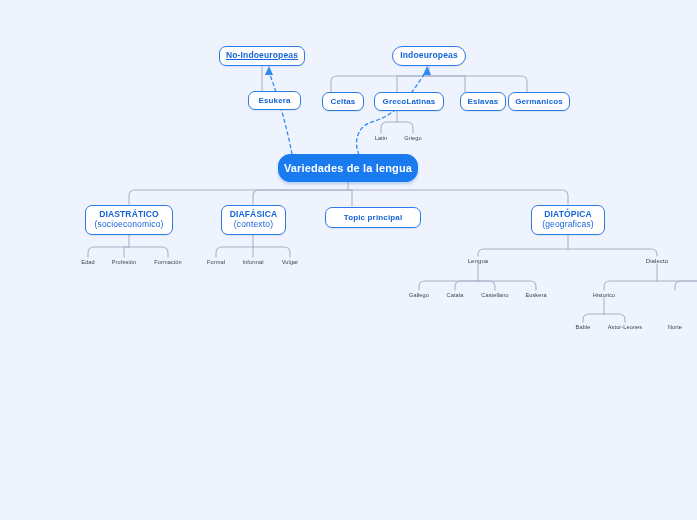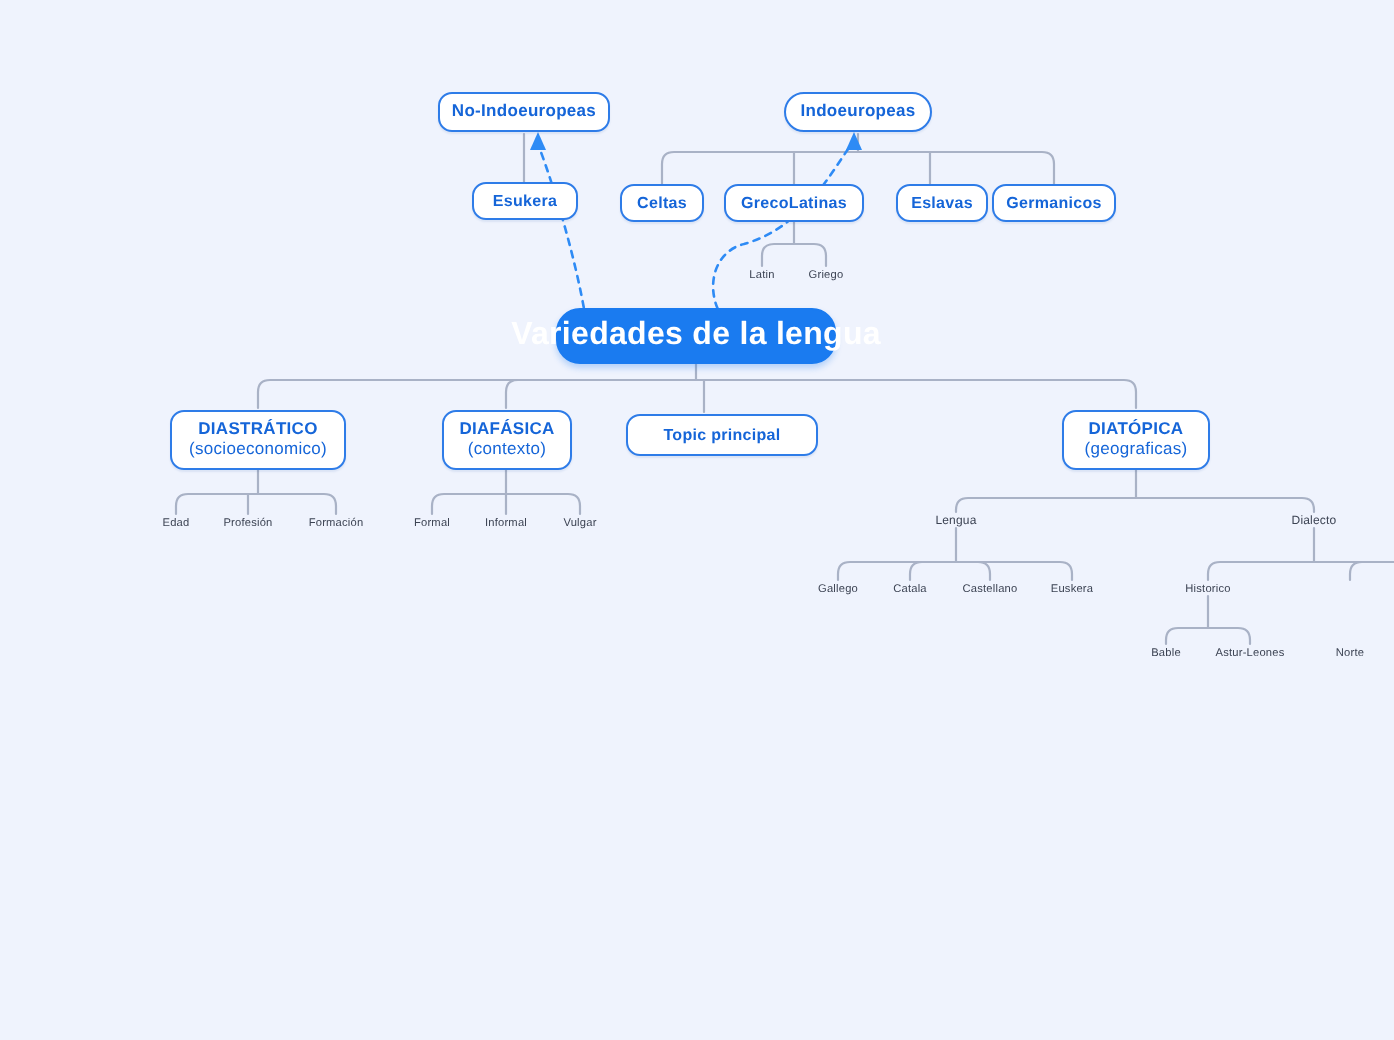--- a/index.html
+++ b/index.html
@@ -24,29 +24,29 @@
     display:flex;
     align-items:center;
     justify-content:center;
     text-align:center;
     letter-spacing:.15px;
     line-height:1.15;
     box-shadow:0 1px 1px rgba(40,90,170,.10);
     white-space:nowrap;
   }
   .node.lvl1{font-size:8.5px;height:20px;padding:0 9px;}
-  .node.lvl2{font-size:8px;height:19px;padding:0 9px;}
+  .node.lvl2{font-size:8px;height:19px;padding:0 9px;margin-left:12px;}
   .node.cat{font-size:8.5px;height:30px;padding:0 9px;white-space:normal;flex-direction:column;}
   .node.cat .l2{font-weight:normal;}
 
   .node.center{
     background:#1a7bf0;
     border-color:#1a7bf0;
     color:#ffffff;
-    font-size:16px;
+    font-size:11px;
     height:28px;
     padding:0 16px;
     border-radius:12px;
     box-shadow:0 2px 3px rgba(26,123,240,.28);
   }
 
   .leaf{
     position:absolute;
     font-size:5.6px;
     color:#3c4353;
@@ -116,21 +116,21 @@
     <g fill="none" stroke="#2e8bf5" stroke-width="1.3" stroke-dasharray="3.2 3.2" stroke-linecap="round">
       <path d="M293,160 C288,130 278,96 269,72"></path>
       <path d="M362,160 C352,146 356,126 372,122 C386,118 398,110 412,92 C418,84 422,77 426,72"></path>
     </g>
     <g fill="#2e8bf5" stroke="none">
       <path d="M269,66 L273,75 L265,75 Z"></path>
       <path d="M427,66 L431,75 L423,75 Z"></path>
     </g>
   </svg>
 
-  <div class="node lvl1" style="left:219px;top:46px;width:86px;">
+  <div class="node lvl1" style="left:219px;top:46px;width:86px;text-decoration:underline;">
     <span>No-Indoeuropeas</span>
   </div>
 
   <div class="node lvl1" style="left:392px;top:46px;width:74px;border-radius:10px;">
     <span>Indoeuropeas</span>
   </div>
 
   <div class="node lvl2" style="left:236px;top:91px;width:53px;">
     <span>Esukera</span>
   </div>

